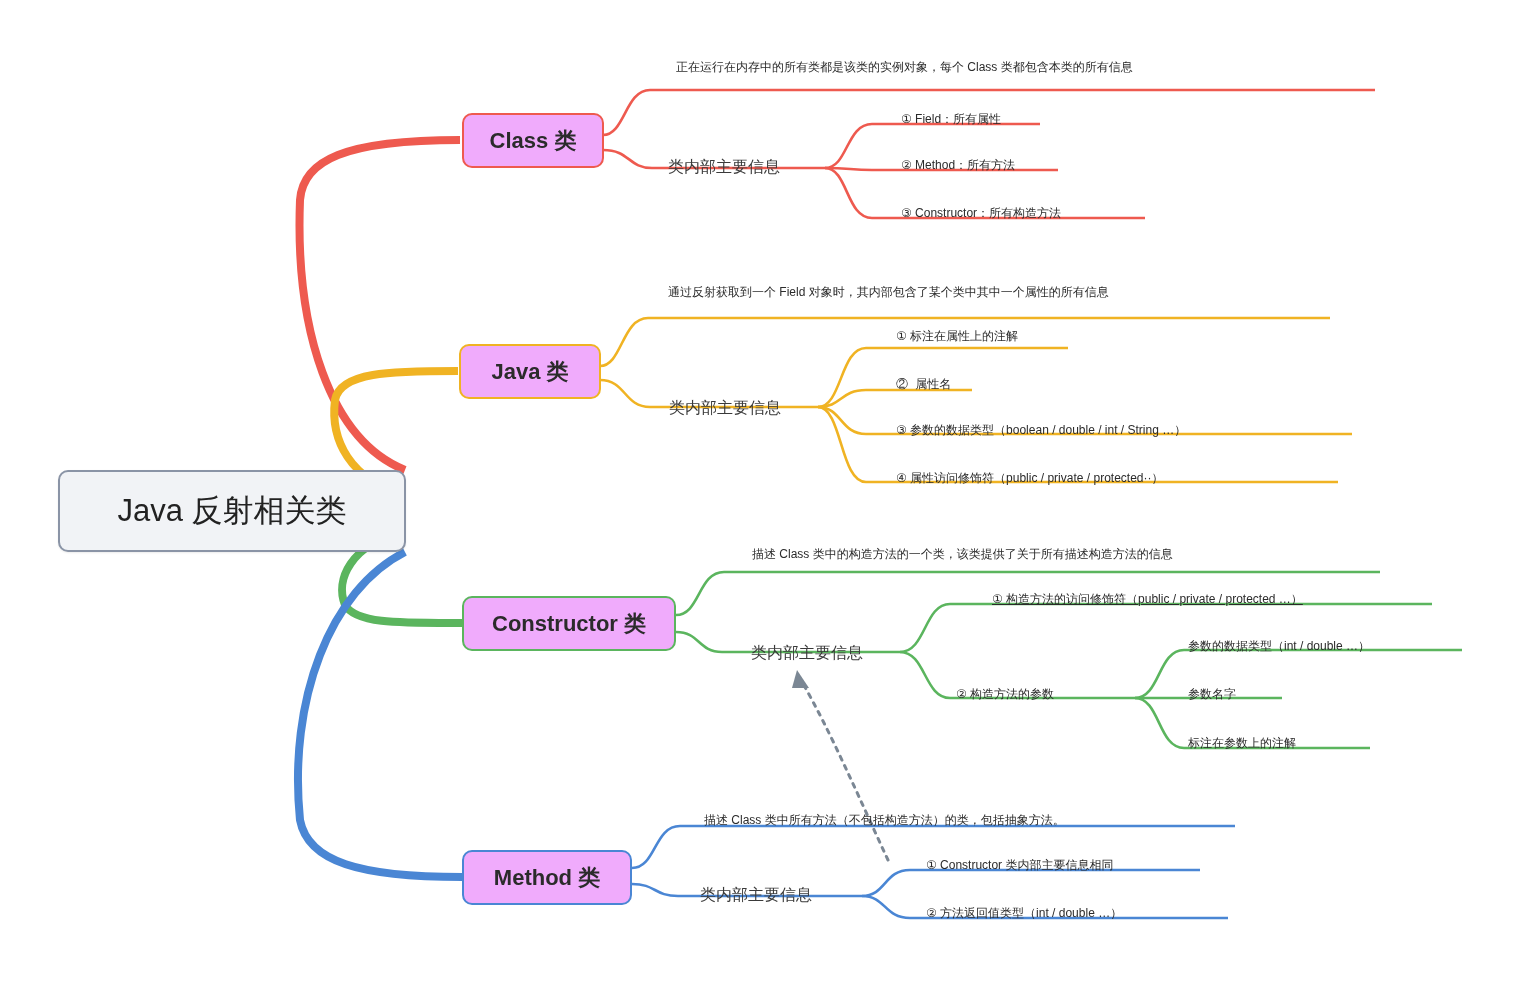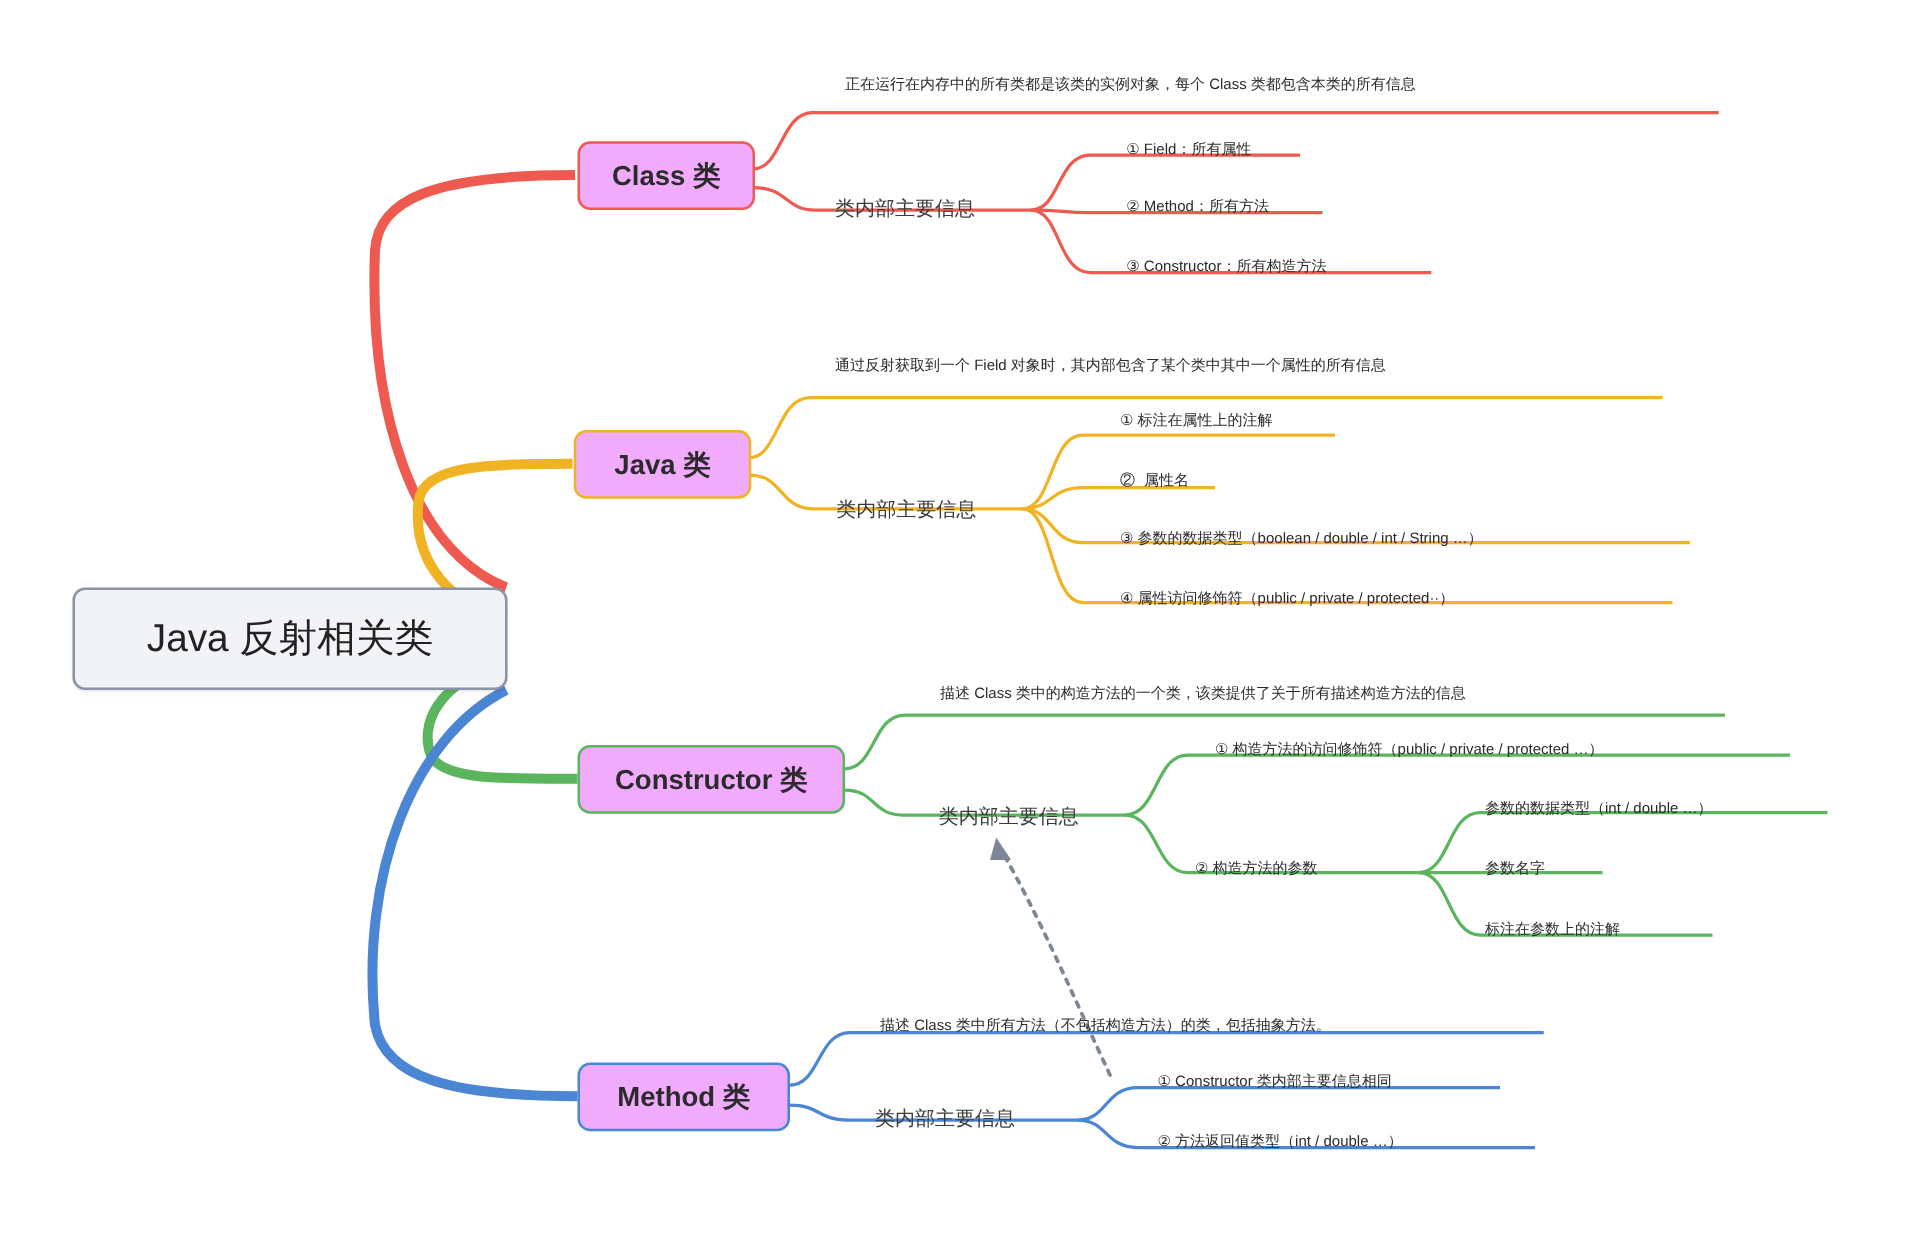--- a/index.html
+++ b/index.html
@@ -132,21 +132,21 @@
   <div class="leaf-label" style="left:896px; top:329px;">① 标注在属性上的注解</div>
   <div class="leaf-label" style="left:896px; top:378px;font-family:Liberation Mono, monospace;">② 属性名</div>
   <div class="leaf-label" style="left:896px; top:423px;">③ 参数的数据类型（boolean / double / int / String …）</div>
   <div class="leaf-label" style="left:896px; top:471px;">④ 属性访问修饰符（public / private / protected··）</div>
 
   <div class="node branch-node c-green" style="left:462px; top:596px; width:214px; height:55px;">
     <span>Constructor 类</span>
   </div>
   <div class="leaf-label" style="left:752px; top:547px;">描述 Class 类中的构造方法的一个类，该类提供了关于所有描述构造方法的信息</div>
   <div class="mid-label" style="left:751px; top:643px;">类内部主要信息</div>
-  <div class="leaf-label" style="left:972px; top:592px;">① 构造方法的访问修饰符（public / private / protected …）</div>
+  <div class="leaf-label" style="left:992px; top:592px;text-decoration:underline;">① 构造方法的访问修饰符（public / private / protected …）</div>
   <div class="leaf-label" style="left:956px; top:687px;">② 构造方法的参数</div>
   <div class="leaf-label" style="left:1188px; top:639px;">参数的数据类型（int / double …）</div>
   <div class="leaf-label" style="left:1188px; top:687px;">参数名字</div>
   <div class="leaf-label" style="left:1188px; top:736px;">标注在参数上的注解</div>
 
   <div class="node branch-node c-blue" style="left:462px; top:850px; width:170px; height:55px;">
     <span>Method 类</span>
   </div>
   <div class="leaf-label" style="left:704px; top:813px;">描述 Class 类中所有方法（不包括构造方法）的类，包括抽象方法。</div>
   <div class="mid-label" style="left:700px; top:885px;">类内部主要信息</div>

